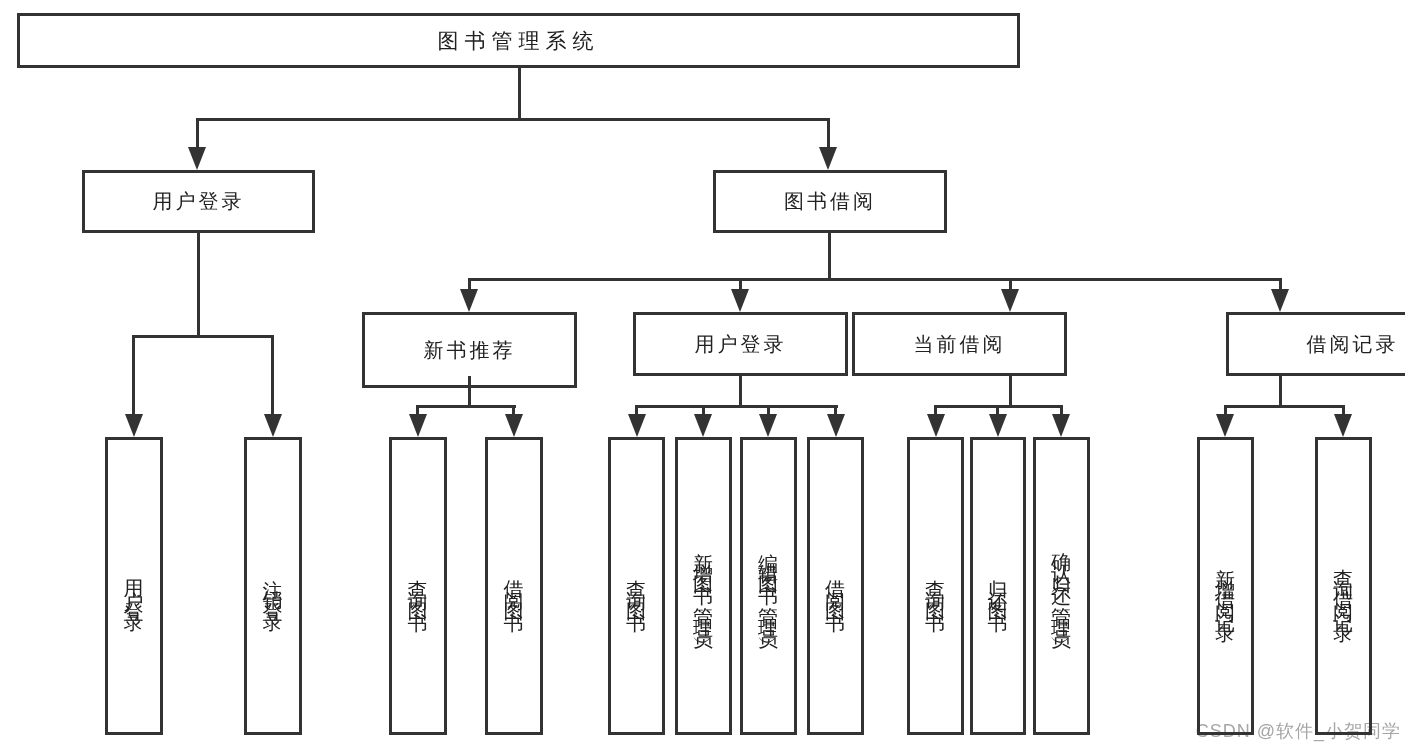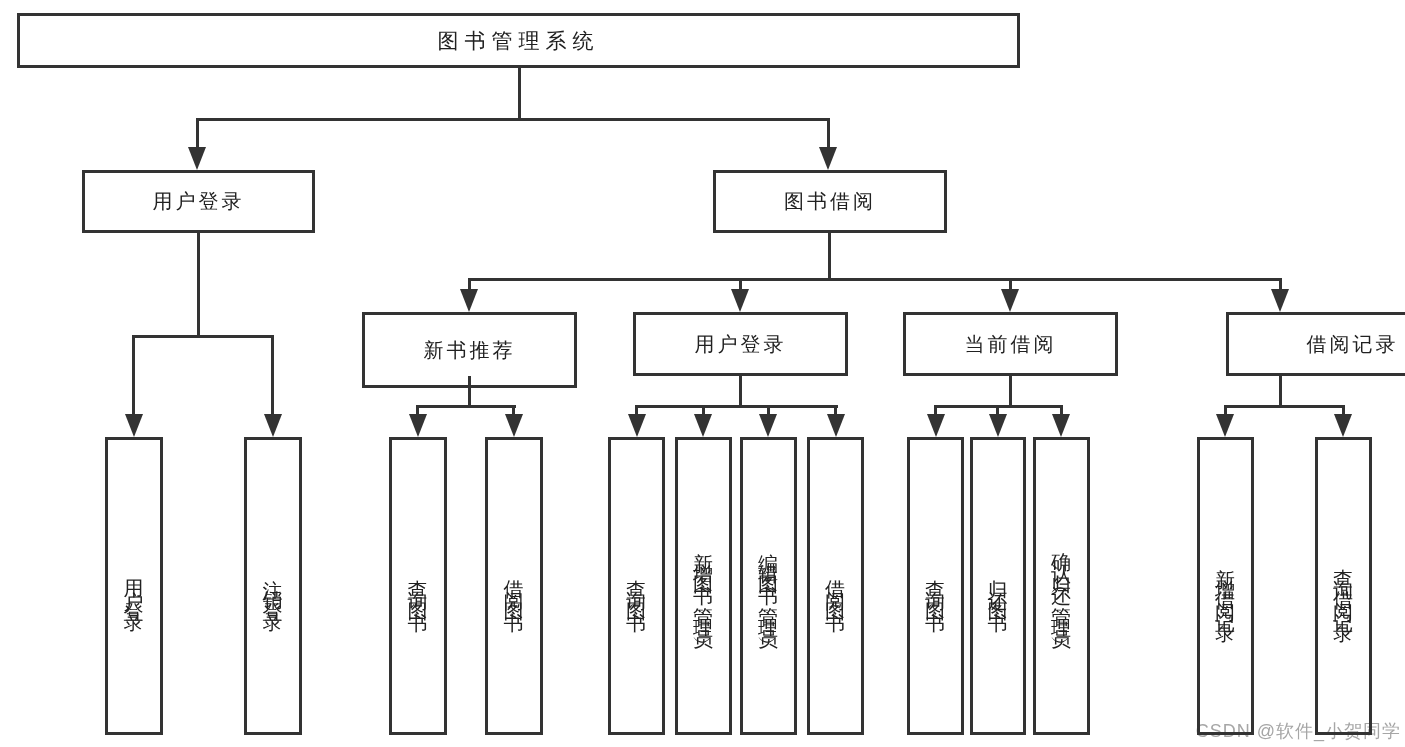--- a/index.html
+++ b/index.html
@@ -90,21 +90,21 @@
   <div class="box" style="left:713px;top:170px;width:234px;height:63px">
     <span class="hlabel">图书借阅</span>
   </div>
 
   <div class="box" style="left:362px;top:312px;width:215px;height:76px">
     <span class="hlabel">新书推荐</span>
   </div>
   <div class="box" style="left:633px;top:312px;width:215px;height:64px">
     <span class="hlabel">用户登录</span>
   </div>
-  <div class="box" style="left:903px;top:312px;width:215px;height:64px">
+  <div class="box" style="left:852px;top:312px;width:215px;height:64px">
     <span class="hlabel">当前借阅</span>
   </div>
   <div class="box" style="left:1226px;top:312px;width:253px;height:64px">
     <span class="hlabel">借阅记录</span>
   </div>
 
   <div class="box" style="left:105px;top:437px;width:58px;height:298px">
     <span class="vtext">用户登录</span>
   </div>
   <div class="box" style="left:244px;top:437px;width:58px;height:298px">

